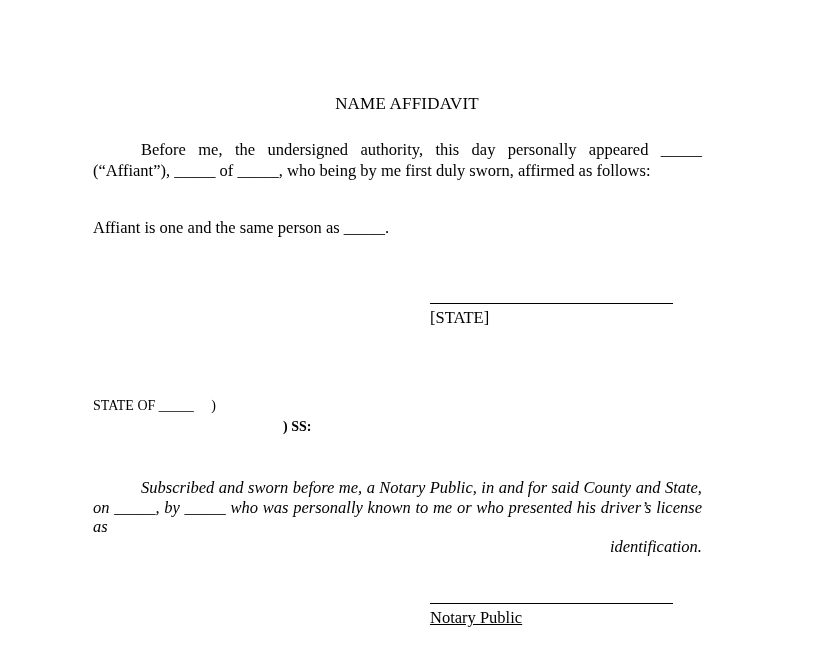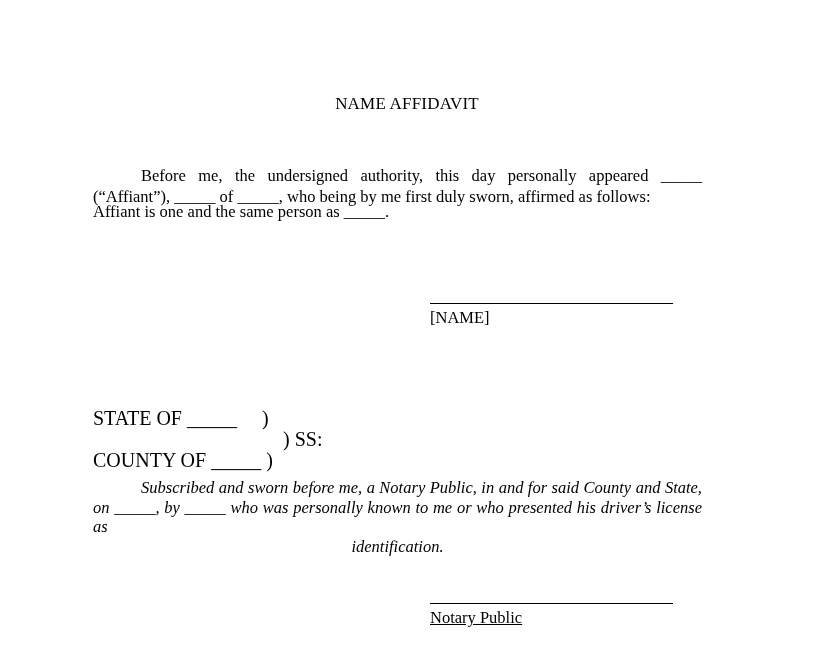--- a/index.html
+++ b/index.html
@@ -45,26 +45,26 @@
     line-height: 20.5px;
     text-align: justify;
     text-justify: inter-word;
   }
   .para-indent {
     text-indent: 48px;
   }
   .para .tail {
     
     display: block;
-    text-align: center;
+    text-align: right;
     text-indent: 0;
   }
 
-  #intro-paragraph { top: 166px; }
-  #same-person-paragraph { top: 202px; }
+  #intro-paragraph { top: 140px; }
+  #same-person-paragraph { top: 218px; }
   #notary-paragraph { top: 478px; line-height: 19.5px; font-style: italic; }
 
   
   .sig-block {
     position: absolute;
     left: 430px;
     width: 245px;
   }
   .sig-rule {
     width: 243px;
@@ -76,53 +76,52 @@
     font-size: 16.5px;
     line-height: 20px;
   }
   #affiant-signature-block { top: 303px; }
   #notary-signature-block { top: 603px; text-decoration: underline; }
 
   
   #venue-block {
     position: absolute;
     left: 93px;
-    top: 408px;
+    top: 396px;
     width: 400px;
-    font-size: 20px;
+    font-size: 14px;
     line-height: 20px;
   }
   .venue-state  { position: absolute; left: 0;   top: 0; }
-  .venue-ss     { position: absolute; left: 190px; top: 21px; }
+  .venue-ss     { position: absolute; left: 190px; top: 21px; font-weight: bold; }
   .venue-county { position: absolute; left: 0;   top: 42px; }
   #venue-block { height: 64px; }
 
   .paren { display: inline-block; }
   .blank { white-space: pre; }
 </style>
 </head>
 <body>
 
 <div class="page">
 
   <div class="doc-title">NAME AFFIDAVIT</div>
 
   <div class="para para-indent" id="intro-paragraph">Before me, the undersigned authority, this day personally appeared _____ (“Affiant”), _____ of _____, who being by me first duly sworn, affirmed as follows:</div>
 
   <div class="para" id="same-person-paragraph">Affiant is one and the same person as _____.</div>
 
   <div class="sig-block" id="affiant-signature-block">
     <div class="sig-rule"></div>
-    <div class="sig-label">[NAME]</div>
+    <div class="sig-label">[STATE]</div>
   </div>
 
   <div id="venue-block">
     <span class="venue-state"><span>STATE OF _____</span><span class="blank">     </span><span class="paren">)</span></span>
     <span class="venue-ss">)  SS:</span>
-    <span class="venue-county"><span>COUNTY OF _____</span><span class="blank"> </span><span class="paren">)</span></span>
   </div>
 
   <div class="para para-indent" id="notary-paragraph"><span>Subscribed and sworn before me, a Notary Public, in and for said County and State, on _____, by _____ who was personally known to me or who presented his driver’s license as</span><span class="tail">identification.</span></div>
 
   <div class="sig-block" id="notary-signature-block">
     <div class="sig-rule"></div>
     <div class="sig-label">Notary Public</div>
   </div>
 
 </div>

